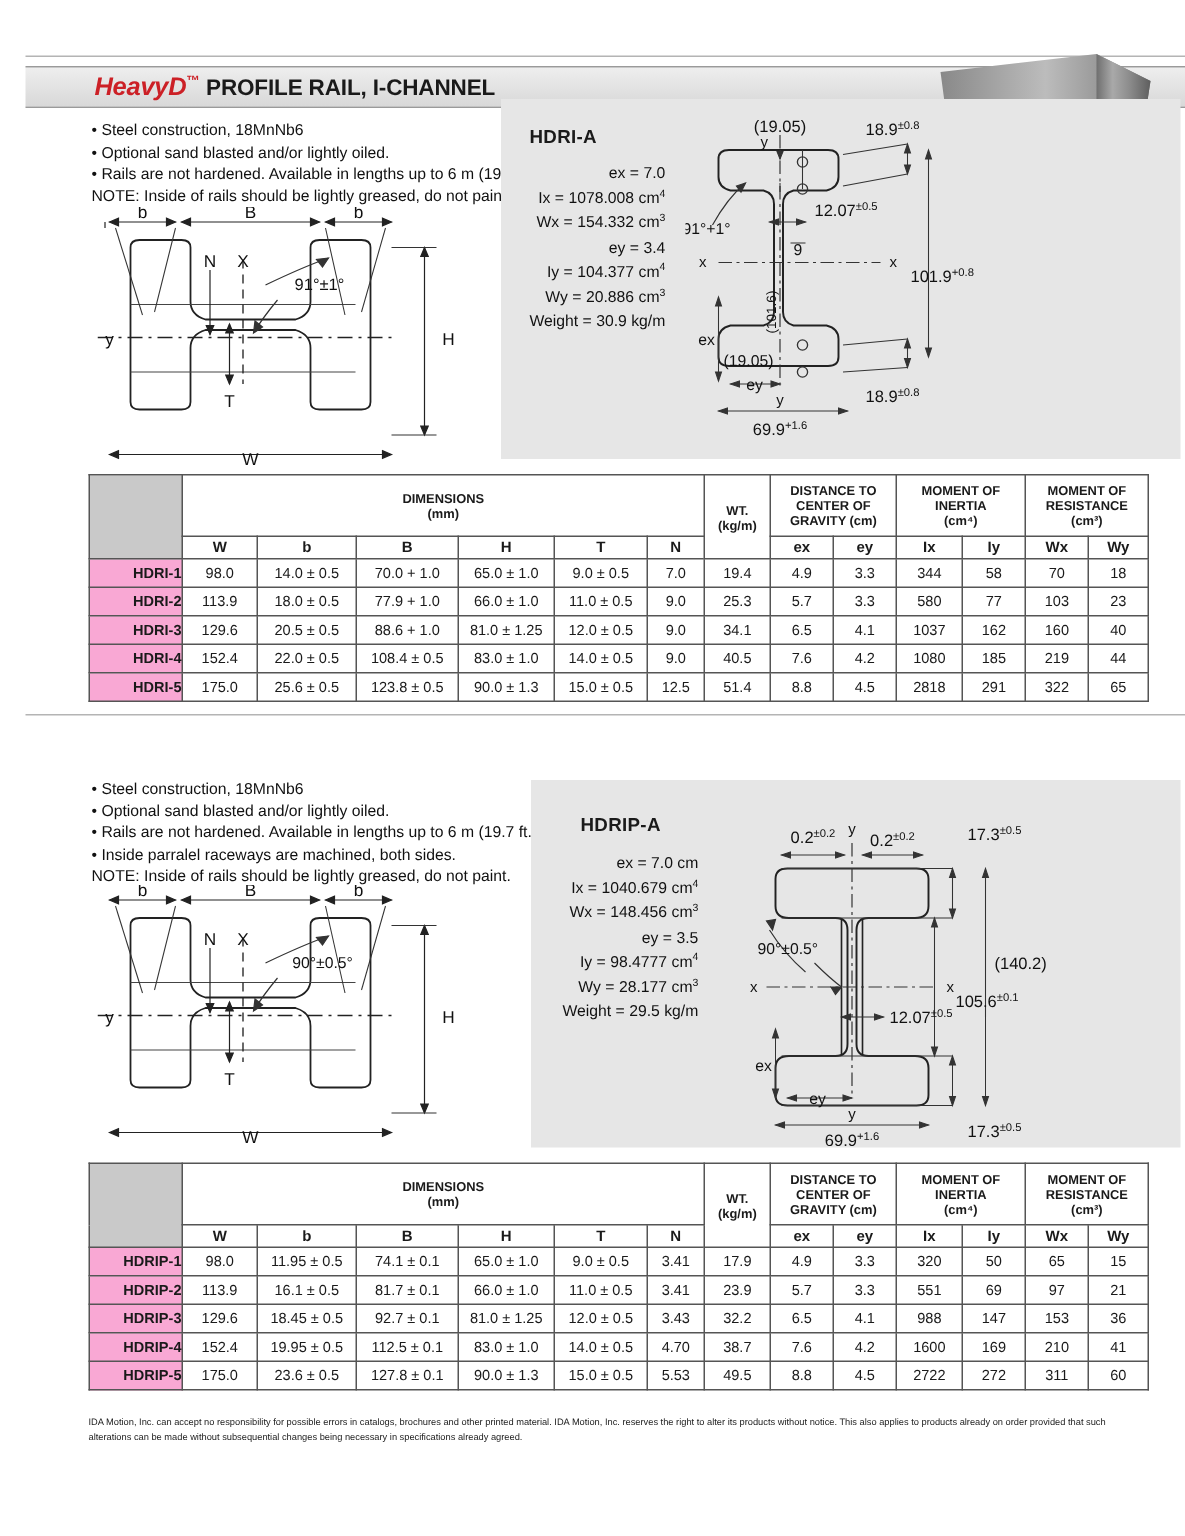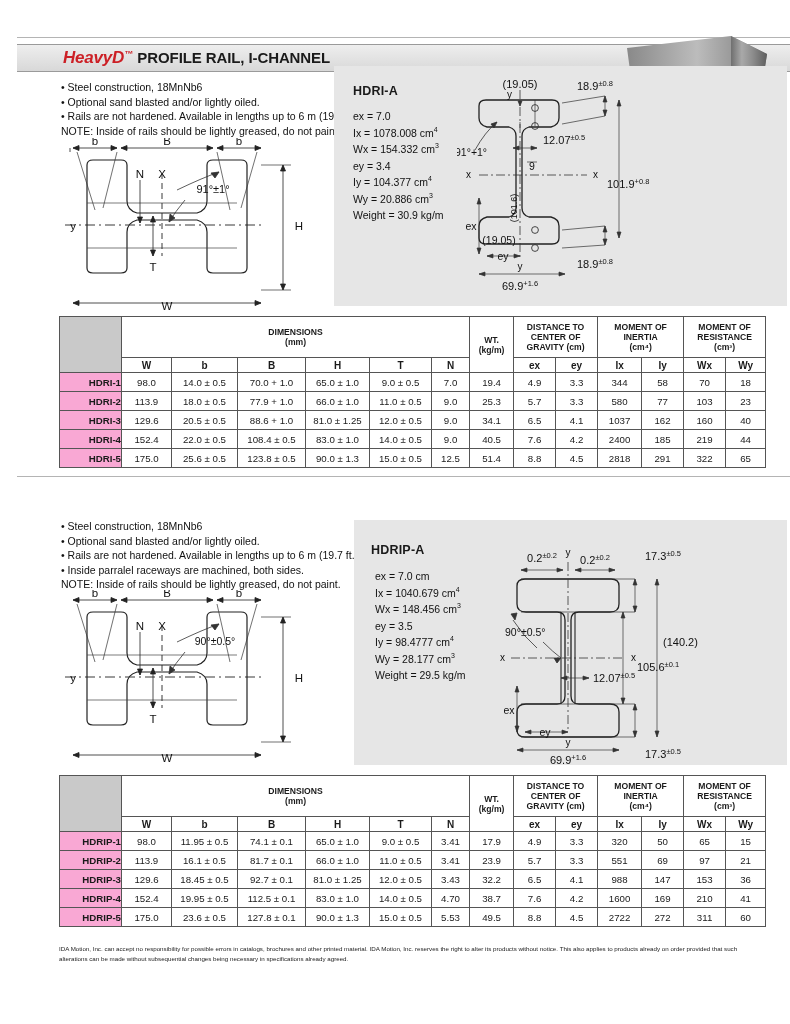--- a/index.html
+++ b/index.html
@@ -32,21 +32,21 @@
   .bullets{position:absolute;font-size:10.5px;line-height:14.5px;color:#111;}
   .bullets div{white-space:nowrap;}
   .bullets b{font-weight:normal;}
 
   
   .panel{position:absolute;background:#e6e6e6;}
 
   
   .specname{position:absolute;font-size:12.5px;font-weight:bold;letter-spacing:.2px;}
   .speclist{position:absolute;font-size:10.5px;line-height:14px;color:#111;}
-  .speclist div{white-space:nowrap;}
+  .speclist div{white-space:nowrap;text-align:right;}
   sup{font-size:7px;vertical-align:super;}
 
   
   .photo{position:absolute;overflow:hidden;}
   .photo svg{display:block;}
 
   
   table.spec{
     position:absolute;border-collapse:collapse;
     font-size:9.5px;background:#fff;
@@ -403,21 +403,21 @@
       <td class="rowhd">HDRI-4</td>
       <td>152.4</td>
       <td>22.0 ± 0.5</td>
       <td>108.4 ± 0.5</td>
       <td>83.0 ± 1.0</td>
       <td>14.0 ± 0.5</td>
       <td>9.0</td>
       <td>40.5</td>
       <td>7.6</td>
       <td>4.2</td>
-      <td>2400</td>
+      <td>1080</td>
       <td>185</td>
       <td>219</td>
       <td>44</td>
     </tr>
     <tr class="data">
       <td class="rowhd">HDRI-5</td>
       <td>175.0</td>
       <td>25.6 ± 0.5</td>
       <td>123.8 ± 0.5</td>
       <td>90.0 ± 1.3</td>
@@ -505,21 +505,21 @@
         <text x="97" y="40">X</text>
         <text x="88" y="133">T</text>
         <text x="150" y="55" font-size="10.5">90°±0.5°</text>
         <text x="8" y="92" font-size="11.5">y</text>
       </g>
     </svg>
   </div>
 
   <div class="panel" style="left:337px;top:520px;width:433px;height:245px;"></div>
 
-  <div class="specname" style="left:354px;top:543px;">HDRIP-A</div>
+  <div class="specname" style="left:370px;top:543px;">HDRIP-A</div>
   <div class="speclist" style="left:358px;top:566px;">
     <div><span>ex = </span><span>7.0</span><span> cm</span><sup></sup></div>
     <div><span>Ix = </span><span>1040.679</span><span> cm</span><sup>4</sup></div>
     <div><span>Wx = </span><span>148.456</span><span> cm</span><sup>3</sup></div>
     <div><span>ey = </span><span>3.5</span><span></span><sup></sup></div>
     <div><span>Iy = </span><span>98.4777</span><span> cm</span><sup>4</sup></div>
     <div><span>Wy = </span><span>28.177</span><span> cm</span><sup>3</sup></div>
     <div><span>Weight = </span><span>29.5</span><span> kg/m</span><sup></sup></div>
   </div>
 

